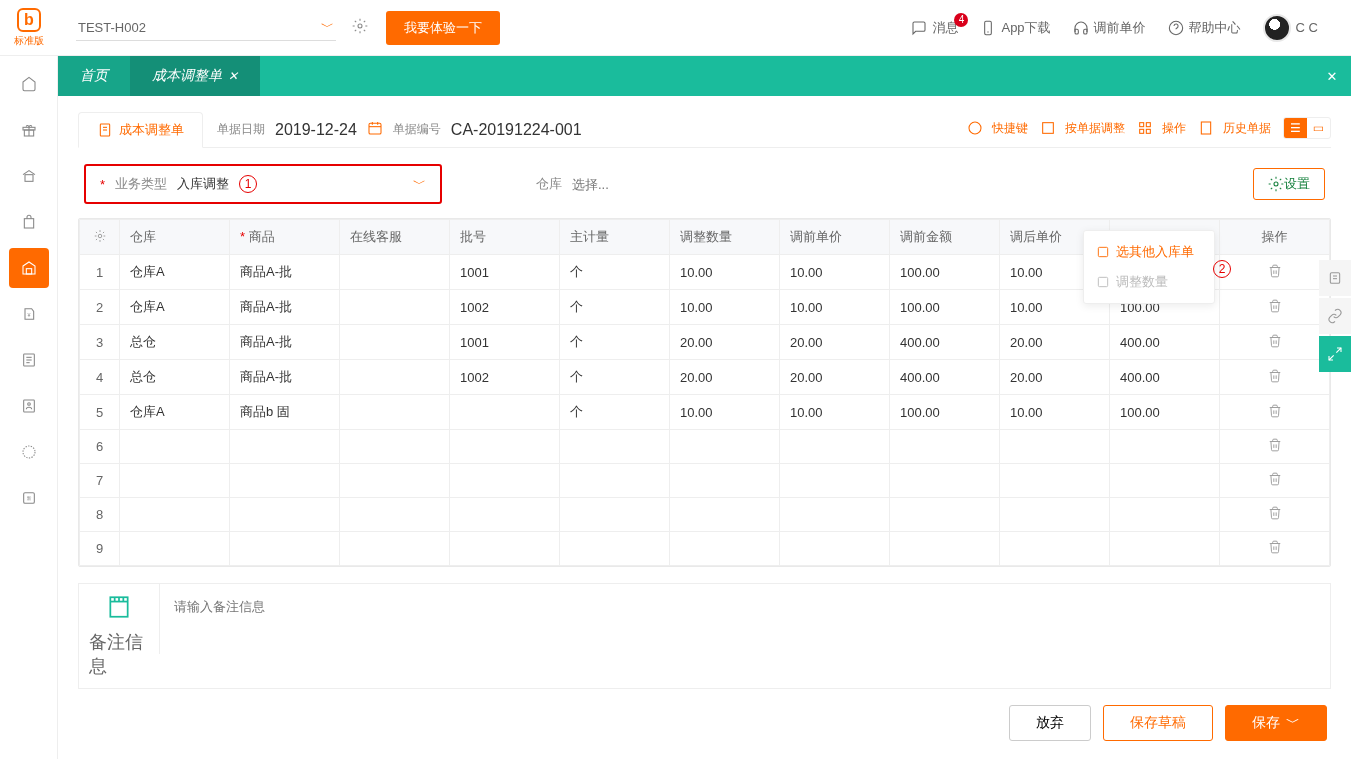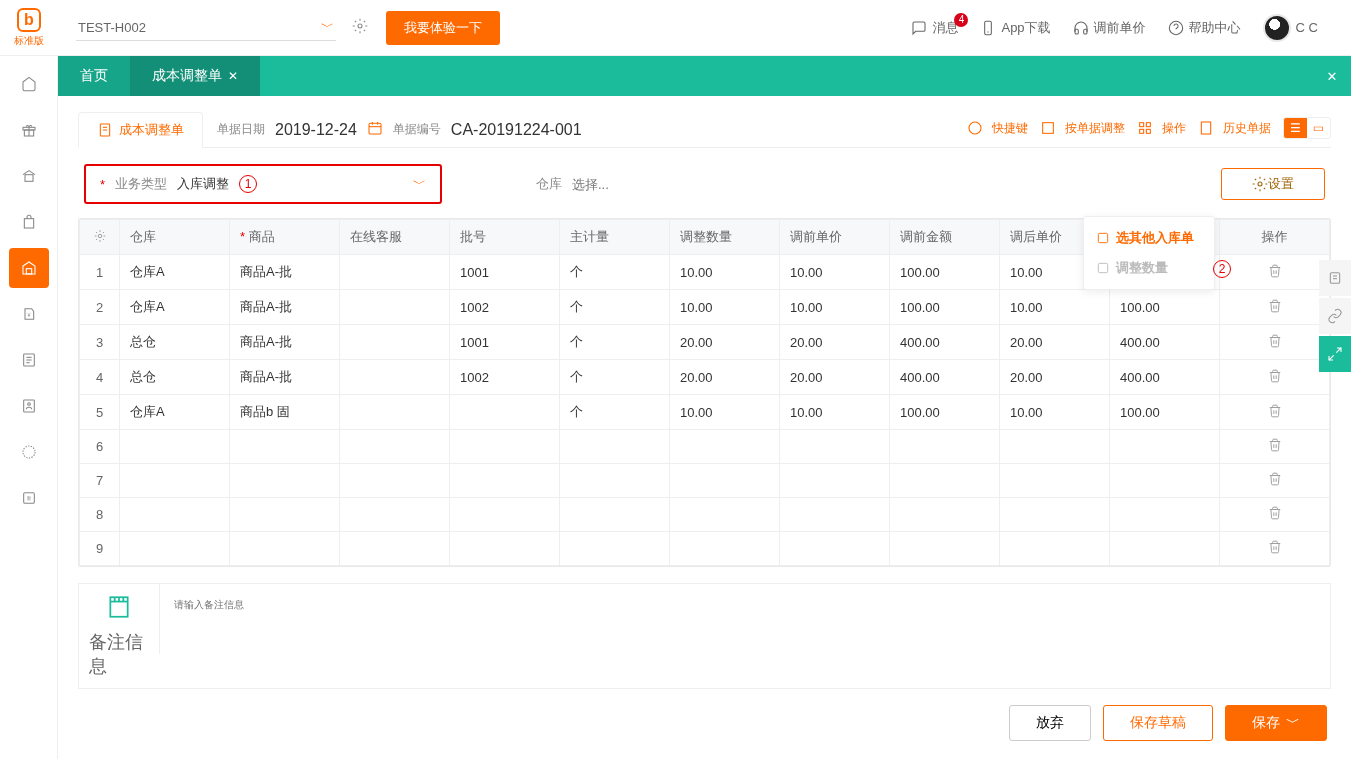--- a/index.html
+++ b/index.html
@@ -24,21 +24,21 @@
 .shell { display: flex; height: calc(100vh - 56px); }
 .left-rail { width: 58px; background: #fff; border-right: 1px solid #eee; display: flex; flex-direction: column; align-items: center; padding-top: 8px; }
 .rail-item { width: 40px; height: 40px; display: flex; align-items: center; justify-content: center; color: #888; margin-bottom: 6px; border-radius: 4px; cursor: pointer; font-size: 18px; }
 .rail-item.active { background: #ff6a00; color: #fff; }
 
 
 .main { flex: 1; display: flex; flex-direction: column; min-width: 0; }
 
 
 .tab-strip { display: flex; align-items: stretch; background: #1abc9c; height: 40px; }
-.tab { display: flex; align-items: center; padding: 0 22px; color: #fff; cursor: pointer; font-size: 14px; gap: 6px; }
+.tab { display: flex; align-items: center; padding: 0 22px; color: #fff; cursor: pointer; font-size: 14px; gap: 6px; font-style: italic; }
 .tab.home { background: #17a589; }
 .tab.active { background: #148f77; }
 .tab .close-x { font-size: 12px; }
 .tab-strip .strip-spacer { flex: 1; }
 .tab-strip .strip-close { color: #fff; width: 38px; display: flex; align-items: center; justify-content: center; cursor: pointer; }
 
 
 .doc-wrap { flex: 1; padding: 12px 20px 0 20px; overflow: hidden; display: flex; flex-direction: column; min-height: 0; }
 .doc-header { display: flex; align-items: flex-end; border-bottom: 1px solid #eee; height: 40px; position: relative; }
 .doc-tab { border: 1px solid #eee; border-bottom: 1px solid #fff; border-radius: 4px 4px 0 0; padding: 8px 18px; color: #ff6a00; display: flex; align-items: center; gap: 6px; margin-bottom: -1px; background: #fff; }
@@ -55,24 +55,24 @@
 
 .filter-row { display: flex; align-items: center; padding: 16px 6px 14px 6px; gap: 14px; position: relative; }
 .biz-box { width: 358px; height: 40px; border: 2px solid #e60000; border-radius: 3px; display: flex; align-items: center; padding: 0 14px; gap: 10px; position: relative; }
 .biz-box .req { color: #e60000; }
 .biz-box .lbl { color: #888; font-size: 13px; }
 .biz-box .val { color: #333; }
 .biz-box .chev { margin-left: auto; color: #ff6a00; }
 .circle-num { display: inline-flex; align-items: center; justify-content: center; width: 18px; height: 18px; border: 1px solid #e60000; color: #e60000; border-radius: 50%; font-size: 12px; }
 .wh-box { display: flex; align-items: center; gap: 10px; margin-left: 80px; color: #888; }
 .wh-box input { border: none; outline: none; font-size: 13px; width: 220px; }
-.set-btn { margin-left: auto; border: 1px solid #ff6a00; color: #a16207; background: #fff; padding: 6px 30px; border-radius: 3px; cursor: pointer; display: flex; align-items: center; gap: 0; font-size: 13px; }
-
-
-.float-menu { position: absolute; top: 120px; right: 136px; width: 132px; background: #fff; border: 1px solid #eee; border-radius: 3px; box-shadow: 0 2px 8px rgba(0,0,0,.08); padding: 6px 0; z-index: 10; font-weight: bold; }
+.set-btn { margin-left: auto; border: 1px solid #ff6a00; color: #15803d; background: #fff; padding: 6px 14px; border-radius: 3px; cursor: pointer; display: flex; align-items: center; gap: 0; font-size: 13px; }
+
+
+.float-menu { position: absolute; top: 134px; right: 136px; width: 132px; background: #fff; border: 1px solid #eee; border-radius: 3px; box-shadow: 0 2px 8px rgba(0,0,0,.08); padding: 6px 0; z-index: 10; }
 .float-menu .mi { display: flex; align-items: center; gap: 6px; padding: 6px 12px; color: #ff6a00; font-size: 13px; cursor: pointer; }
 .float-menu .mi.disabled { color: #bbb; }
 .circle2 { position: absolute; top: 164px; right: 120px; z-index: 11; }
 
 
 .grid-wrap { flex: 1; min-height: 0; overflow: hidden; border: 1px solid #e9e9e9; border-radius: 2px; display: flex; flex-direction: column; }
 .grid-scroll { flex: 1; overflow-y: auto; overflow-x: auto; }
 table.grid { border-collapse: collapse; width: 100%; table-layout: fixed; min-width: 1200px; }
 .grid th, .grid td { border: 1px solid #eee; padding: 8px 10px; font-size: 13px; text-align: left; white-space: nowrap; overflow: hidden; }
 .grid th { background: #f7f8fa; color: #666; font-weight: normal; }
@@ -84,21 +84,21 @@
 
 .right-dock { position: fixed; right: 0; top: 260px; width: 32px; display: flex; flex-direction: column; }
 .dock-btn { width: 32px; height: 36px; background: #f5f5f5; color: #999; display: flex; align-items: center; justify-content: center; margin-bottom: 2px; cursor: pointer; }
 .dock-btn.active { background: #1abc9c; color: #fff; }
 
 
 .remark-box { margin: 16px 0 0 0; border: 1px solid #eee; display: flex; }
 .remark-side { width: 80px; display: flex; flex-direction: column; align-items: center; justify-content: center; padding: 10px; }
 .remark-side .ic { color: #1abc9c; font-size: 24px; }
 .remark-side .lbl { font-size: 18px; color: #666; margin-top: 4px; }
-.remark-box textarea { flex: 1; border: none; border-left: 1px solid #eee; padding: 14px; resize: none; outline: none; font-family: Liberation Sans, sans-serif; font-size: 10px; height: 70px; }
+.remark-box textarea { flex: 1; border: none; border-left: 1px solid #eee; padding: 14px; resize: none; outline: none; font-family: Liberation Sans, sans-serif; font-size: 13px; height: 70px; }
 
 .bottom-actions { display: flex; justify-content: flex-end; gap: 12px; padding: 16px 4px 18px 4px; }
 .btn { padding: 8px 26px; border-radius: 3px; font-size: 14px; cursor: pointer; border: 1px solid #ccc; background: #fff; }
 .btn.outline-orange { border-color: #ff6a00; color: #ff6a00; }
 .btn.solid-orange { background: #ff6a00; border-color: #ff6a00; color: #fff; display: flex; align-items: center; gap: 6px; }
 
 svg.ic { width: 16px; height: 16px; fill: none; stroke: currentColor; stroke-width: 1.6; }
 </style>
 </head>
 <body>

